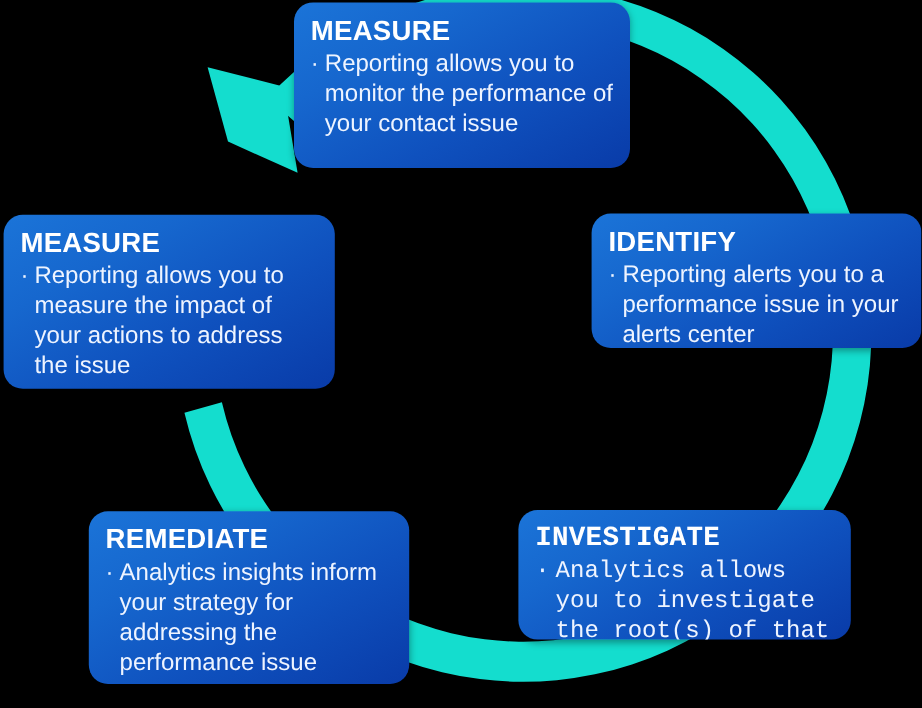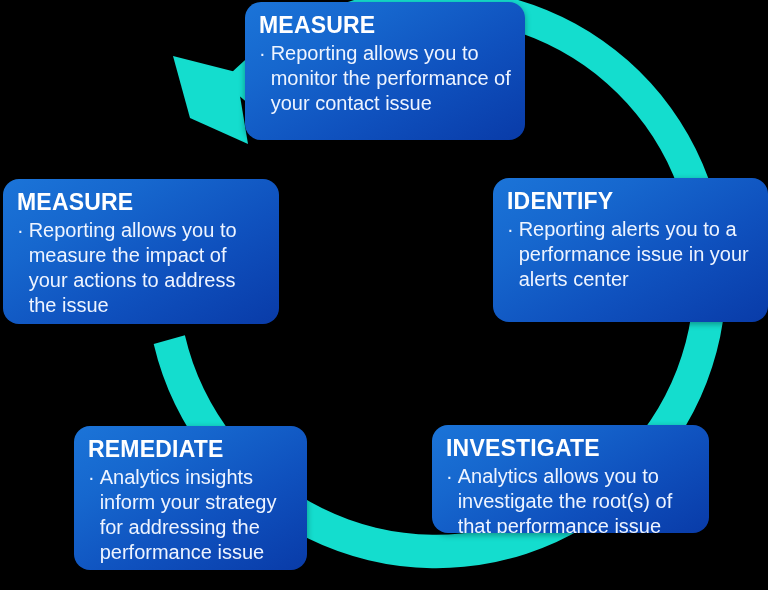--- a/index.html
+++ b/index.html
@@ -51,23 +51,23 @@
     flex: 0 0 auto;
     margin-right: 5px;
     line-height: 1.25;
   }
   .bodytext {
     flex: 1 1 auto;
   }
 
   
   #card-monitor     { left: 245px; top: 2px;   width: 280px; height: 138px; }
-  #card-identify    { left: 493px; top: 178px; width: 275px; height: 144px; }
-  #card-investigate { left: 432px; top: 425px; width: 277px; height: 108px; }
-  #card-remediate   { left: 74px;  top: 426px; width: 233px; height: 144px; }
+  #card-identify    { left: 493px; top: 178px; width: 275px; height: 112px; }
+  #card-investigate { left: 432px; top: 425px; width: 277px; height: 108px; font-family: Liberation Mono, monospace; }
+  #card-remediate   { left: 74px;  top: 426px; width: 267px; height: 144px; }
   #card-measure     { left: 3px;   top: 179px; width: 276px; height: 145px; }
 </style>
 </head>
 <body>
 
 <div id="stage">
 
   <svg id="ring-layer" viewBox="0 0 768 590" xmlns="http://www.w3.org/2000/svg">
 
     <path fill="#14DDCE" d="M 222.9 81.6

